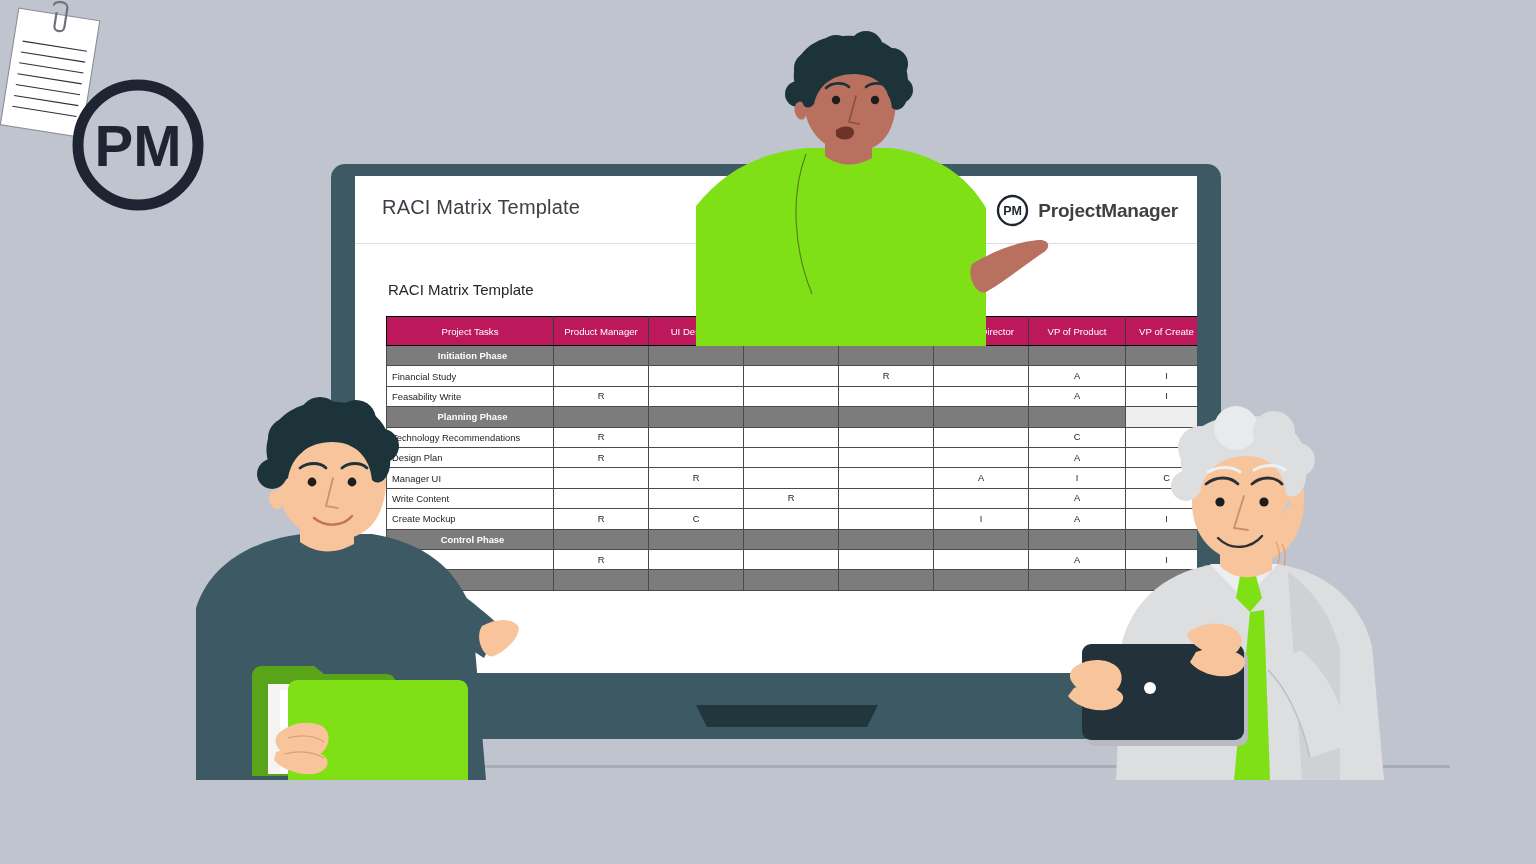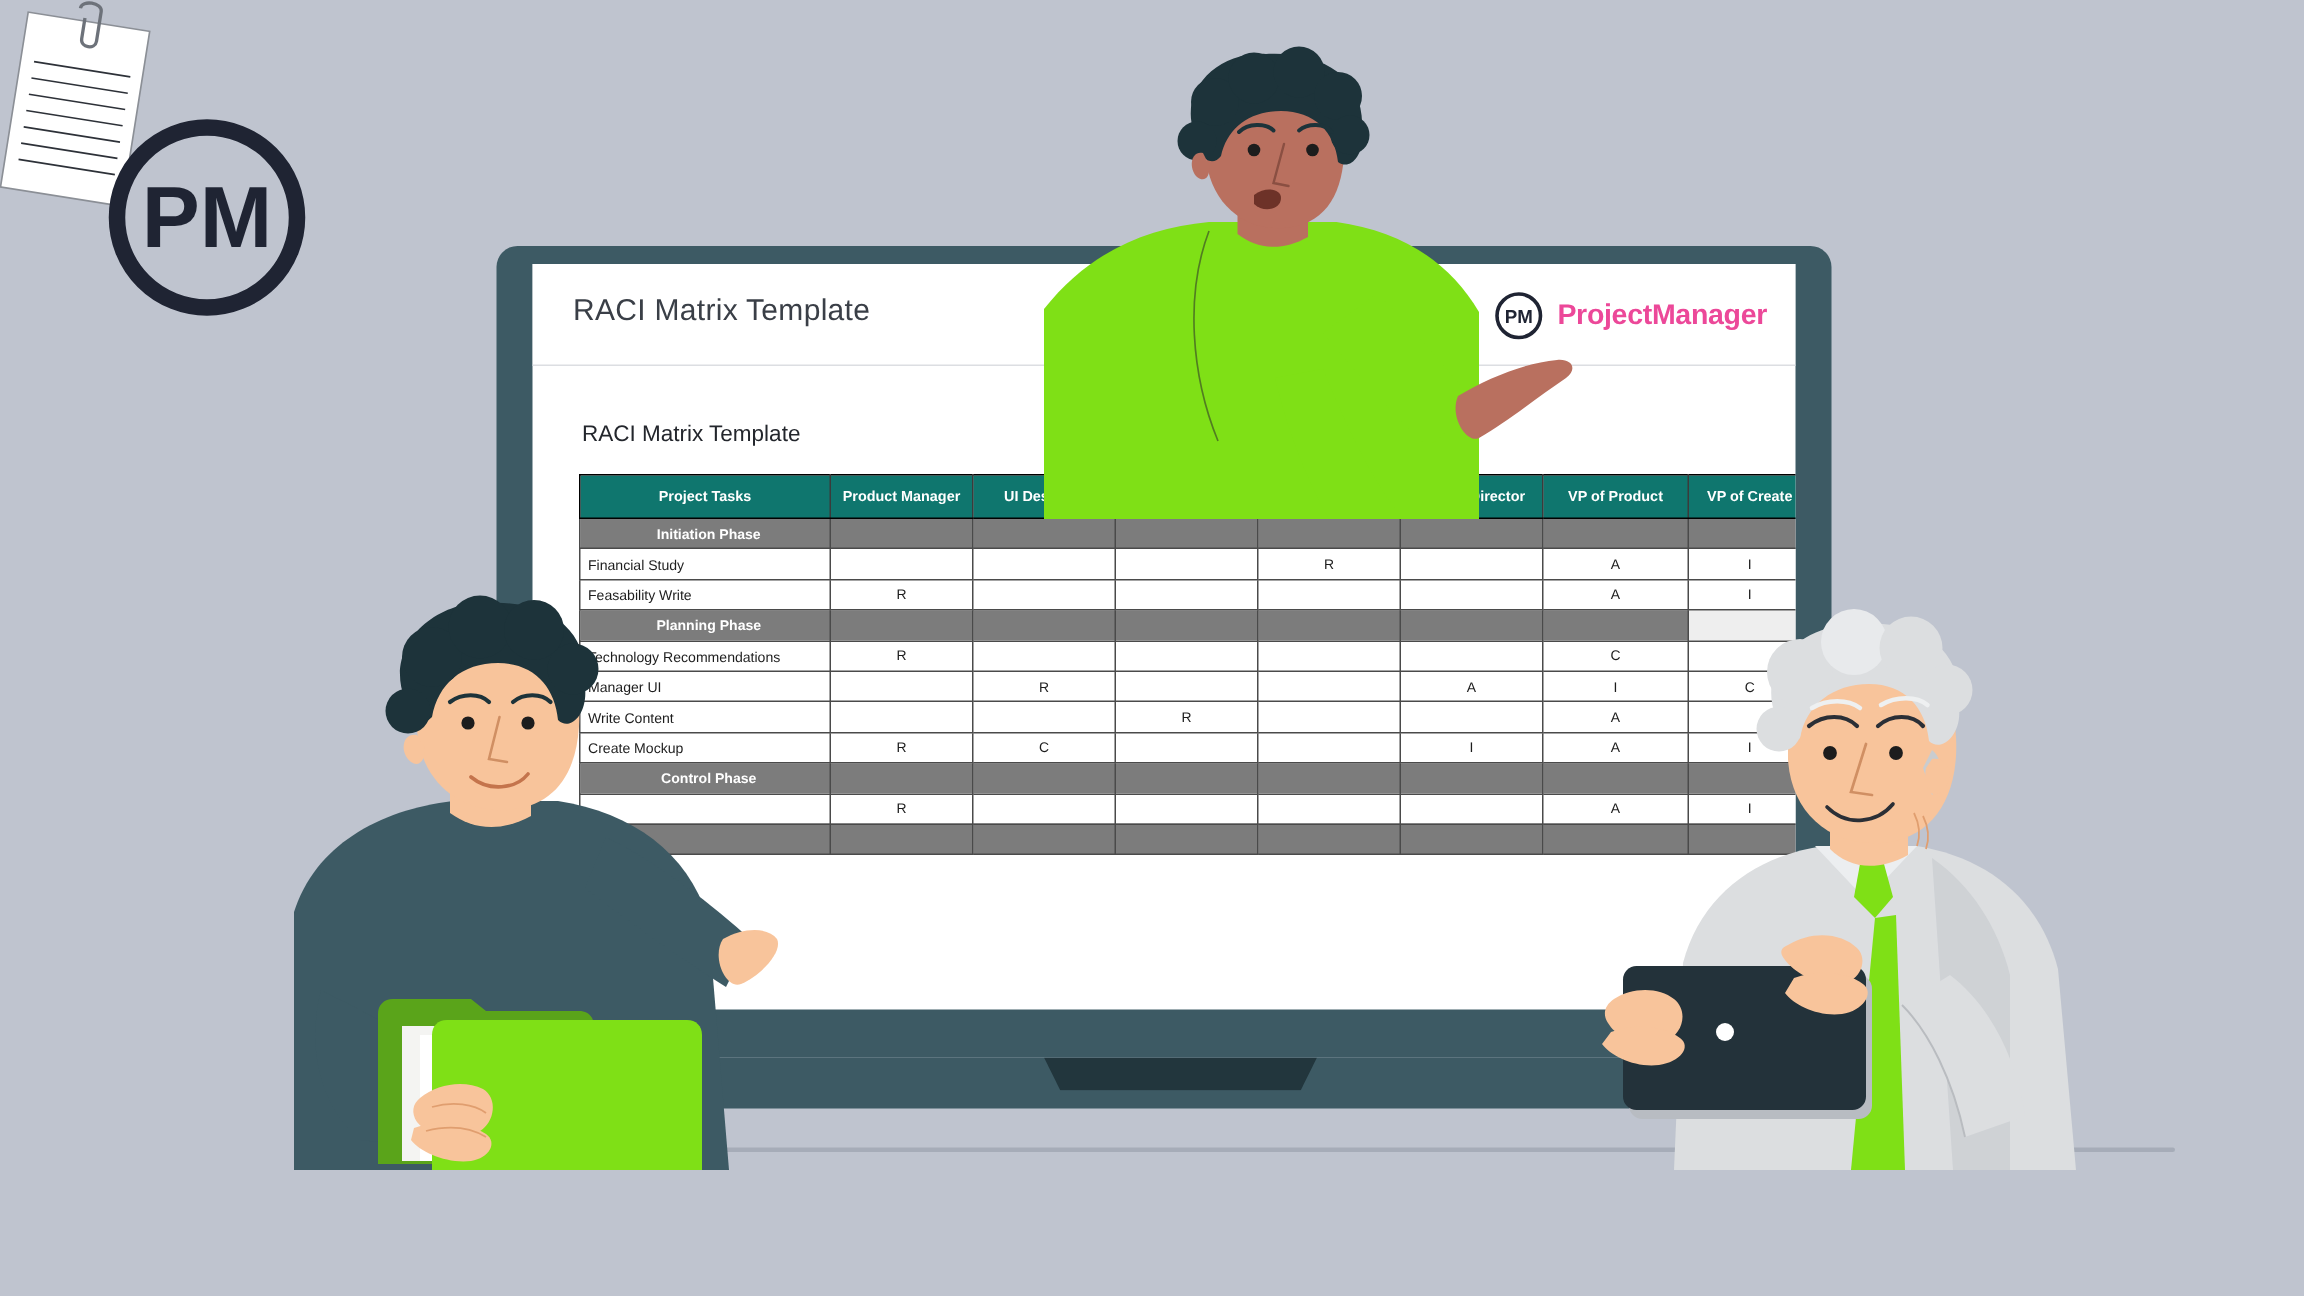--- a/index.html
+++ b/index.html
@@ -44,39 +44,39 @@
   }
   .doc-head-title{
     position:absolute;left:27px;top:20px;
     font-size:20px;color:#3a3f47;letter-spacing:.2px;
   }
   .doc-brand{
     position:absolute;right:19px;top:18px;display:flex;align-items:center;gap:9px;
   }
   .doc-brand-mark{width:33px;height:33px;flex:0 0 auto;}
   .doc-brand-text{
-    font-size:19px;font-weight:bold;color:#ec4899;letter-spacing:-.2px;
+    font-size:19px;font-weight:bold;color:#404040;letter-spacing:-.2px;
   }
 
   .sheet-title{
     position:absolute;left:33px;top:105px;font-size:15px;color:#23262c;
   }
 
   
   .raci{
     position:absolute;left:31px;top:140px;width:821px;
     border-collapse:collapse;table-layout:fixed;
   }
   .raci th,.raci td{
     border:1px solid #4a4a4a;
     height:19.4px;padding:0;text-align:center;vertical-align:middle;
     font-size:9.3px;color:#1d1d1d;background:#fff;
   }
   .raci thead th{
-    background:#0f766e;color:#fff;height:28px;font-size:9.6px;font-weight:bold;
+    background:#be185d;color:#fff;height:28px;font-size:9.6px;font-weight:normal;
     border-color:#000;border-right:1px solid #3b3b3b;
   }
   .raci td.task{
     text-align:left;padding-left:5px;font-size:9.4px;
   }
   .raci tr.phase td{
     background:#7c7c7c;color:#fff;font-weight:bold;font-size:9.4px;text-align:center;
   }
   .raci tr.phase td.blankcell{background:#7c7c7c;}
   .raci tr.phase td.offcell{background:#eeeeee;}
@@ -201,20 +201,30 @@
             <td class="task">Technology Recommendations</td>
             <td class="c-R">R</td>
             <td></td>
             <td></td>
             <td></td>
             <td></td>
             <td class="c-C">C</td>
             <td></td>
           </tr>
           <tr class="task-row">
+            <td class="task">Design Plan</td>
+            <td class="c-R">R</td>
+            <td></td>
+            <td></td>
+            <td></td>
+            <td></td>
+            <td class="c-A">A</td>
+            <td></td>
+          </tr>
+          <tr class="task-row">
             <td class="task">Manager UI</td>
             <td></td>
             <td class="c-R">R</td>
             <td></td>
             <td></td>
             <td class="c-A">A</td>
             <td class="c-I">I</td>
             <td class="c-C">C</td>
           </tr>
           <tr class="task-row">

